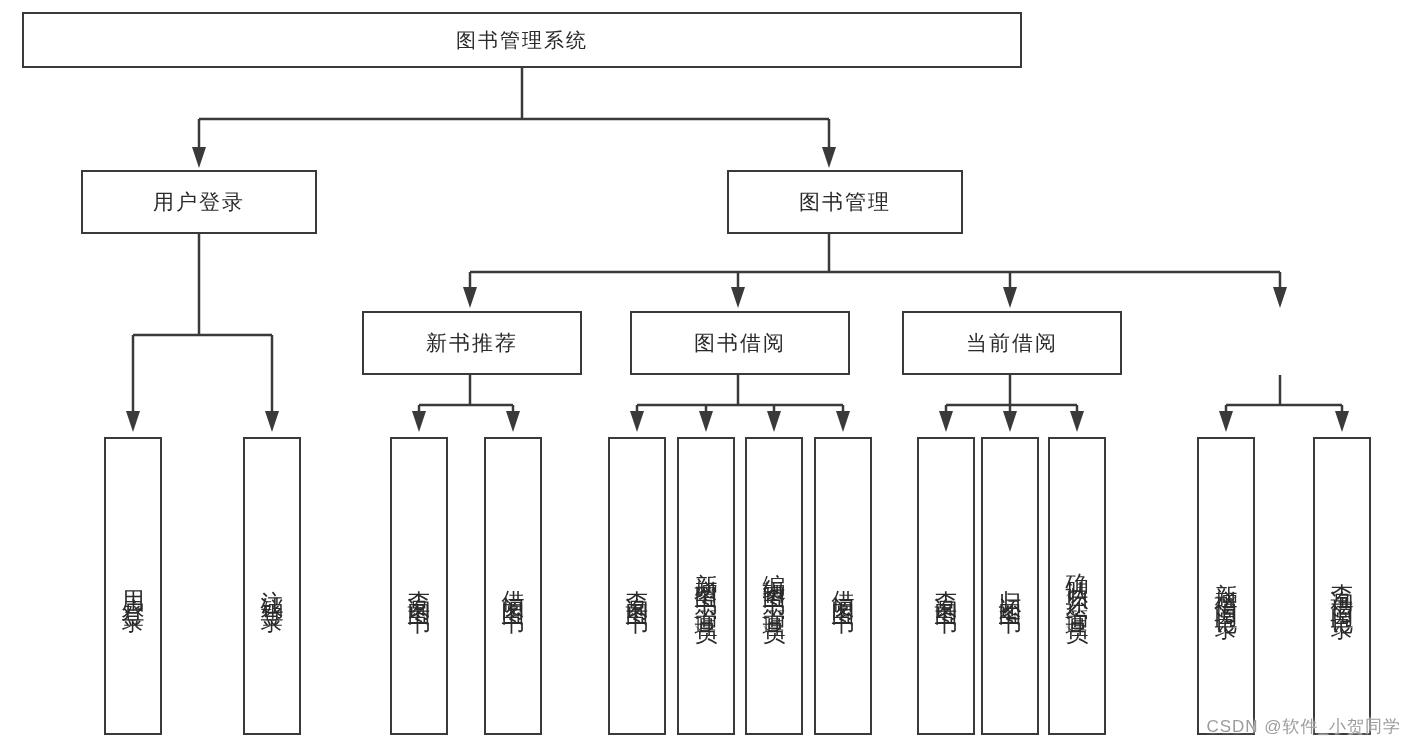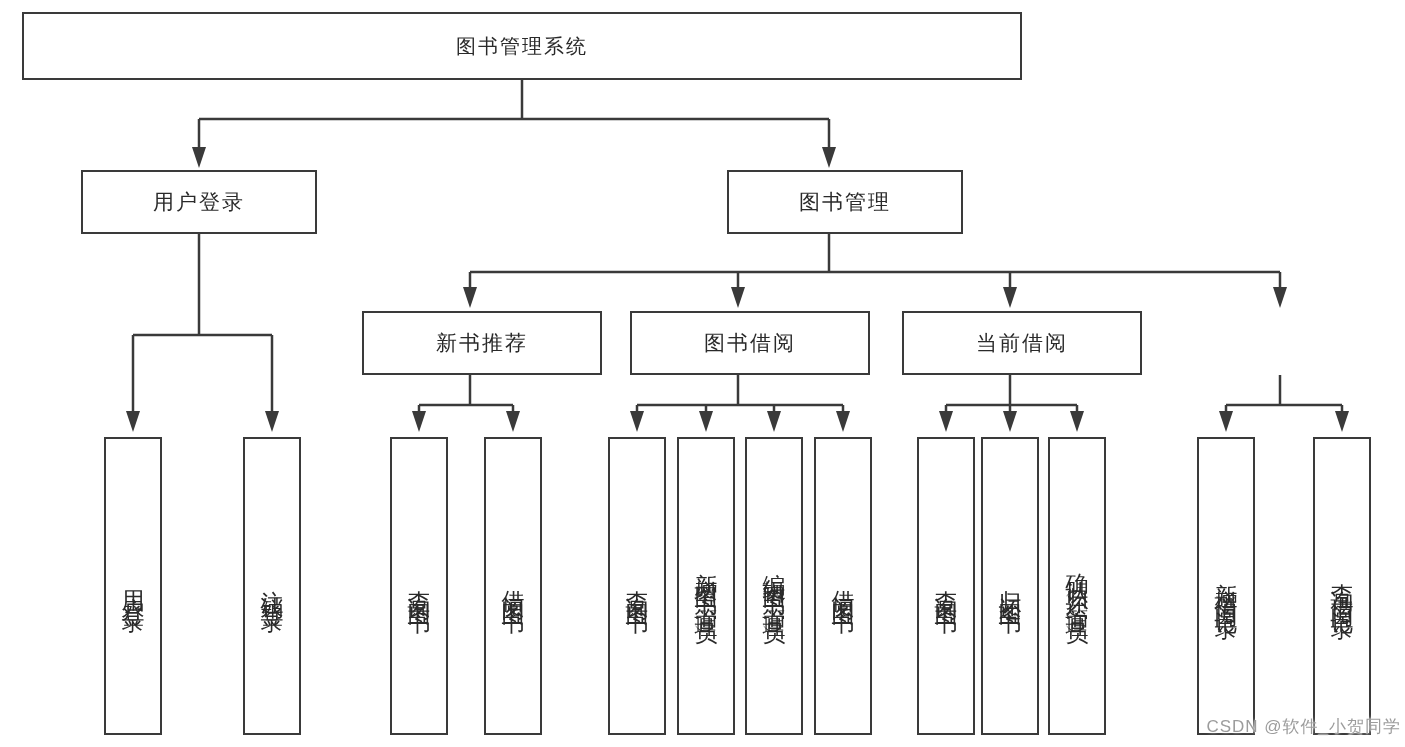--- a/index.html
+++ b/index.html
@@ -12,23 +12,23 @@
   }
   .lines { position:absolute; left:0; top:0; width:1405px; height:747px; }
   .ln { stroke:var(--line,#3a3a3a); stroke-width:2.5; fill:none; }
   .ah { fill:var(--line,#3a3a3a); stroke:none; }
   .box {
     position:absolute; border:2.5px solid var(--line,#3a3a3a);
     background:var(--bg,#fff); color:var(--text,#2a2a2a);
     display:flex; align-items:center; justify-content:center;
     text-align:center;
   }
-  .root  { left:22px; top:12px; width:1000px; height:68px; font-size:20px; letter-spacing:2px; }
+  .root  { left:22px; top:12px; width:1000px; height:56px; font-size:20px; letter-spacing:2px; }
   .l2    { top:170px; width:236px; height:64px; font-size:21px; letter-spacing:2px; }
-  .l3    { top:311px; width:240px; height:64px; font-size:21px; letter-spacing:2px; }
+  .l3    { top:311px; width:220px; height:64px; font-size:21px; letter-spacing:2px; }
   .leaf  { top:437px; width:58px;  height:298px; }
   .vtext {
     writing-mode:vertical-rl; text-orientation:mixed;
     font-size:23px; letter-spacing:7px; line-height:1;
     white-space:nowrap;
   }
   .watermark {
     position:absolute; right:4px; top:715px;
     font-size:17px; letter-spacing:1px;
     color:var(--watermark,#9c9c9c);

